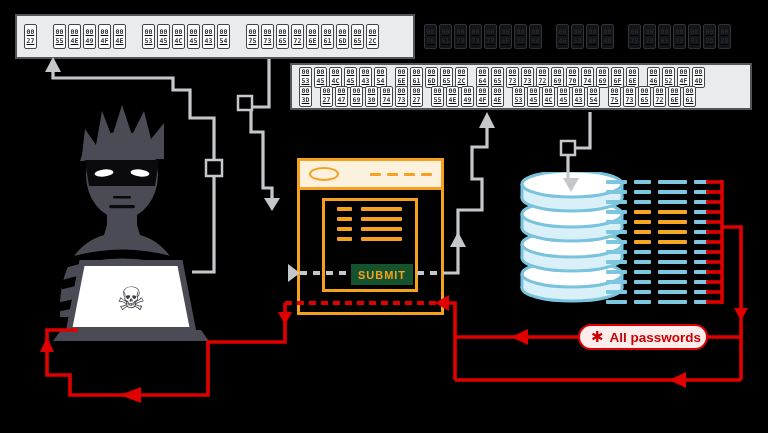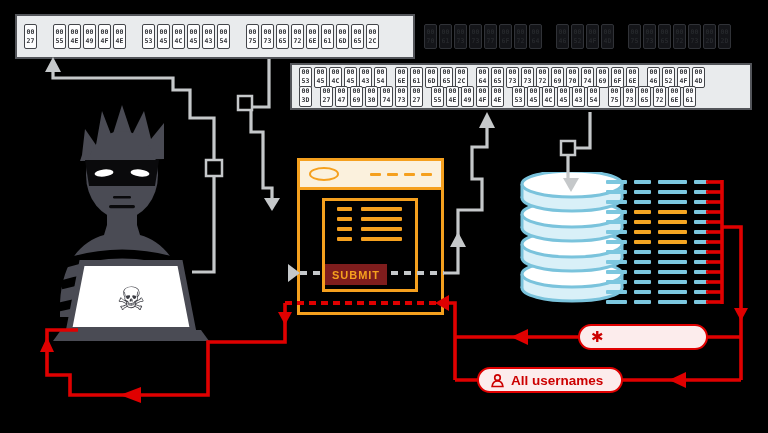--- a/index.html
+++ b/index.html
@@ -2,21 +2,21 @@
 <html><head>
 <meta charset="utf-8">
 <style>
   html,body{margin:0;padding:0;background:#000;}
   .stage{position:relative;width:768px;height:433px;background:#000;overflow:hidden;
          font-family:"Liberation Sans",sans-serif;}
 
   
   .hexstrip{position:absolute;background:#E9EBED;border:2px solid #53555A;
             display:flex;align-items:center;gap:16px;padding:0 7px;box-sizing:border-box;}
-  .hexgroup{display:flex;gap:2px;}
+  .hexgroup{display:flex;gap:2px;text-decoration:underline;}
   .hexbox{width:13px;height:25px;background:#FDFDFE;border:1.5px solid #43454A;border-radius:2px;
           display:flex;flex-direction:column;align-items:center;justify-content:center;
           font:bold 6.5px "DejaVu Sans Mono",monospace;color:#33353A;line-height:1.35;box-sizing:border-box;}
   .hexbox.dark{background:#141519;border-color:#303237;color:#26282C;}
   #strip1-hidden{position:absolute;left:424px;top:14px;height:45px;display:flex;gap:14px;align-items:center;}
   #strip2{flex-direction:column;justify-content:center;gap:0;align-items:flex-start;}
   .striprow{display:flex;gap:8px;}
   .striprow .hexbox{height:21px;}
   #strip2-row2{margin-top:-2px;}
 
@@ -27,22 +27,22 @@
                   display:flex;align-items:center;padding:0 9px;box-sizing:content-box;}
   #topbar-ellipse{width:30px;height:14px;border:2.5px solid #F5A01E;border-radius:50%;box-sizing:border-box;}
   #topbar-dashes{margin-left:auto;display:flex;gap:6px;}
   #topbar-dashes i{display:block;width:11px;height:3px;background:#F5A01E;border-radius:1px;}
   #form-box{position:absolute;left:22px;top:37px;width:96px;height:94px;
             border:3px solid #F5A01E;box-sizing:border-box;}
   .form-row{display:flex;gap:9px;margin:6px 0 0 12px;}
   .form-row i{display:block;height:4px;background:#F5A01E;border-radius:1px;}
   .form-row .tick{width:15px;}
   .form-row .line{width:41px;}
-  #submit-btn{position:absolute;left:0;bottom:4px;width:62px;height:21px;z-index:5;
-              background:#7f1d1d;color:#F5A01E;font:bold 11px "Liberation Sans",sans-serif;
+  #submit-btn{position:absolute;left:26px;bottom:4px;width:62px;height:21px;z-index:5;
+              background:#14532d;color:#F5A01E;font:bold 11px "Liberation Sans",sans-serif;
               letter-spacing:1px;display:flex;align-items:center;justify-content:center;}
 
   
   #data-grid{position:absolute;left:606px;top:180px;display:grid;
              grid-template-columns:21px 17px 29px 14px;column-gap:7px;row-gap:6px;}
   .dash{height:4px;border-radius:1px;background:#7CC7DF;}
   .dash.or{background:#F5A623;}
 
   
   .pill{position:absolute;z-index:6;height:26px;border:2.5px solid #E00000;border-radius:14px;
@@ -661,22 +661,16 @@
       <div class="dash"></div>
       <div class="dash"></div>
       <div class="dash"></div>
       <div class="dash"></div>
       <div class="dash"></div>
       <div class="dash"></div>
     </div>
 
   <div id="pill-passwords" class="pill">
     <span class="ast">✱</span>
+    <span>All passwords</span>
   </div>
-  <div id="pill-usernames" class="pill">
-    <svg width="15" height="15" viewBox="0 0 20 20">
-      <circle cx="10" cy="6.2" r="3.7" fill="none" stroke="#CC0000" stroke-width="2.2"></circle>
-      <path d="M2.8 18 C3.4 12.6 6.2 10.6 10 10.6 C13.8 10.6 16.6 12.6 17.2 18 Z" fill="none" stroke="#CC0000" stroke-width="2.2"></path>
-    </svg>
-    <span>All usernames</span>
-  </div>
 
 </div>
 
 </body></html>

